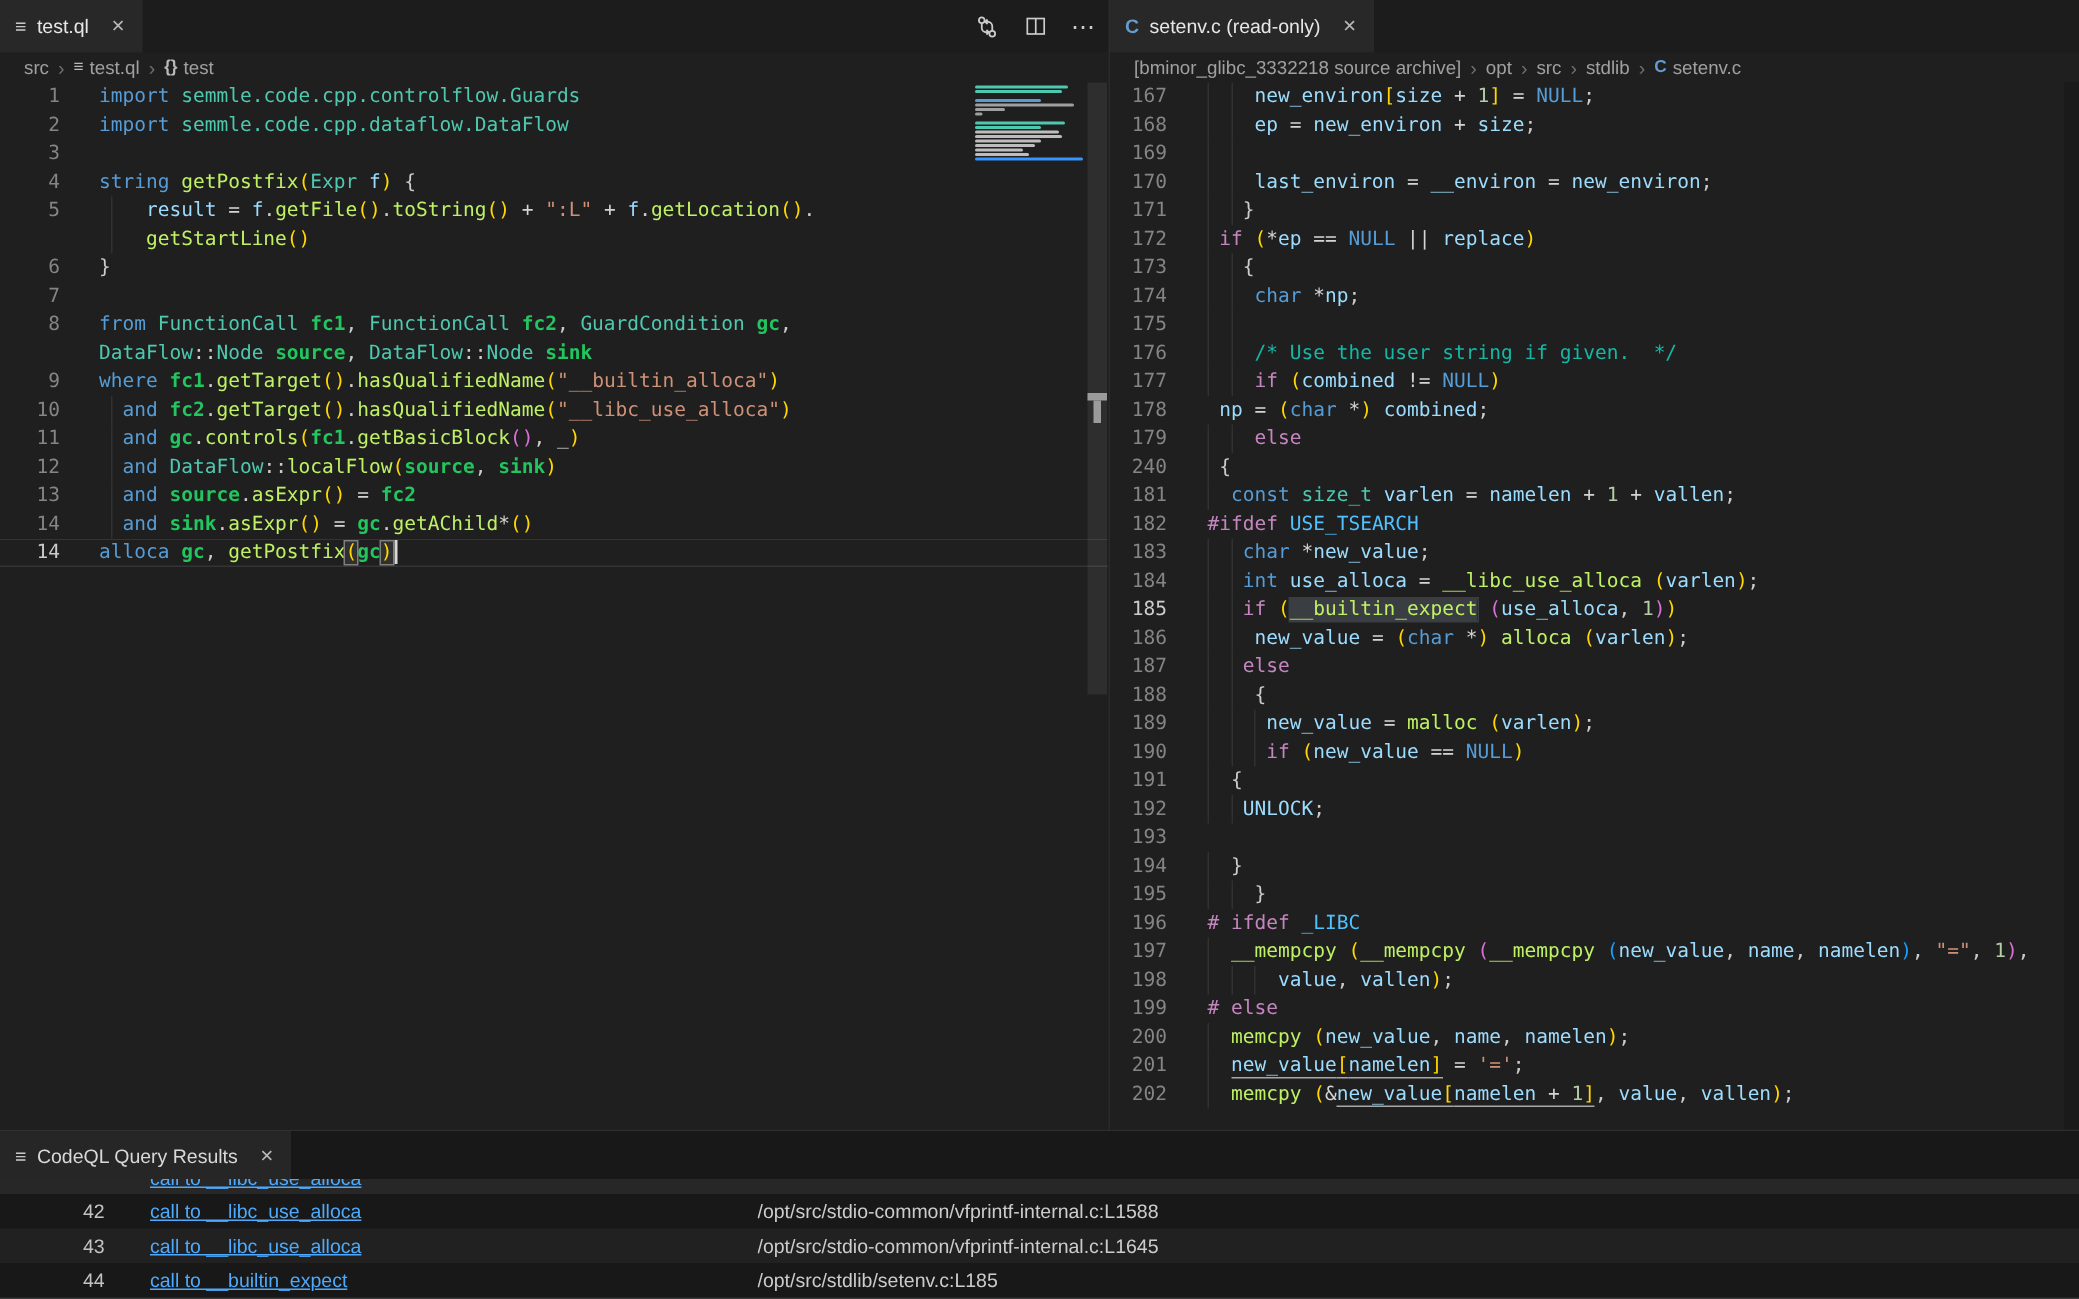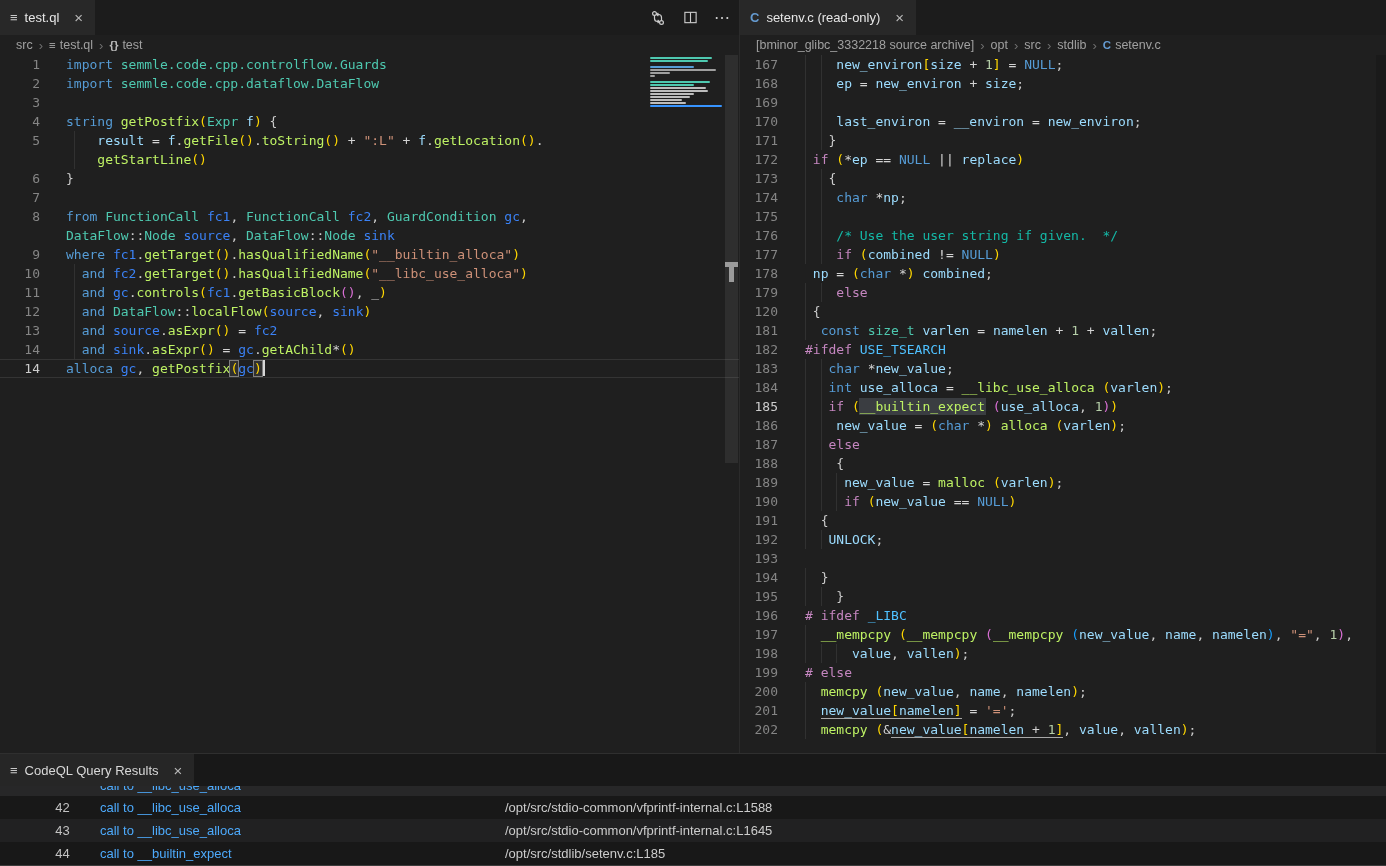--- a/index.html
+++ b/index.html
@@ -34,21 +34,21 @@
   .line { height:19px; line-height:19px; display:flex; white-space:pre; }
   .line.cur { box-shadow: inset 0 1px 0 #343434, inset 0 -1px 0 #343434; }
   .ln { color:#858585; text-align:right; flex:none; user-select:none; }
   .left .ln { width:40px; margin-right:26px; }
   .right .ln { width:38px; margin-right:27px; }
   .line.cur .ln, .line.hlnum .ln { color:#cccccc; }
   .ct { position:relative; flex:1; white-space:pre; color:#cccccc; }
   .guide { position:absolute; top:0; width:1px; height:19px; background:#313131; }
 
   .kw{color:#569cd6} .ctl{color:#c586c0} .type{color:#4ec9b0} .fn{color:#bef264}
-  .var{color:#9cdcfe} .varb{color:#3b82f6;font-weight:normal} .str{color:#ce9178}
+  .var{color:#9cdcfe} .varb{color:#22c55e;font-weight:bold} .str{color:#ce9178}
   .num{color:#b5cea8} .cmt{color:#14b8a6} .pln{color:#cccccc} .op{color:#d4d4d4}
   .p1{color:#ffd700} .p2{color:#da70d6} .p3{color:#179fff} .cnst{color:#4fc1ff}
   .u{border-bottom:1px solid #a8a8a8}
   .hl{background:#3a3d41; box-shadow:0 0 0 1px #3a3d41;}
   .brk{color:#ffd700; outline:1px solid #7f7f7f; background:rgba(110,110,110,.22);}
   .cursor{display:inline-block;width:2px;height:16px;background:#d7d7d7;vertical-align:text-bottom;margin-left:1px;}
 
   
   .minimap { position:absolute; top:2px; right:17px; width:72px; }
   .mmline { height:2px; margin-bottom:1px; border-radius:1px; }
@@ -62,21 +62,21 @@
   .panel { height:113px; background:#181818; border-top:1px solid #2f2f2f; }
   .ptabs { height:32px; display:flex; background:#181818; }
   .ptabs .tab { background:#262626; color:#d8d8d8; }
   .results { height:80px; overflow:hidden; font-size:13px; border-bottom:1px solid #3c3c3c; }
   .rrow { height:23px; line-height:23px; display:grid; grid-template-columns:100px 405px 1fr;
           background:#181818; color:#cccccc; }
   .rrow.alt { background:#212122; }
   .rrow.clip { height:10px; overflow:hidden; background:#272728; }
   .rrow.clip .inner { margin-top:-12px; display:grid; grid-template-columns:100px 405px 1fr; height:23px; line-height:23px;}
   .rnum { padding-left:25px; color:#c2c2c2;text-align:center; }
-  .rlink { color:#4daafc; cursor:pointer; white-space:nowrap; overflow:hidden; }
+  .rlink { color:#4daafc; text-decoration:underline; cursor:pointer; white-space:nowrap; overflow:hidden; }
   .rpath { color:#cccccc; white-space:nowrap; overflow:hidden; }
 </style>
 </head>
 <body>
 
 <div class="workbench">
   <div class="editors">
 
     <div class="group left">
       <div class="tabbar">
@@ -186,21 +186,21 @@
           <div class="line"><span class="ln">170</span><span class="ct"><span class="guide" style="left: 0ch;"></span><span class="guide" style="left: 2ch;"></span><span class="pln">    </span><span class="var">last_environ</span><span class="pln"> </span><span class="op">=</span><span class="pln"> </span><span class="var">__environ</span><span class="pln"> </span><span class="op">=</span><span class="pln"> </span><span class="var">new_environ</span><span class="pln">;</span></span></div>
           <div class="line"><span class="ln">171</span><span class="ct"><span class="guide" style="left: 0ch;"></span><span class="guide" style="left: 2ch;"></span><span class="pln">   </span><span class="pln">}</span></span></div>
           <div class="line"><span class="ln">172</span><span class="ct"><span class="guide" style="left: 0ch;"></span><span class="pln"> </span><span class="ctl">if</span><span class="pln"> </span><span class="p1">(</span><span class="op">*</span><span class="var">ep</span><span class="pln"> </span><span class="op">==</span><span class="pln"> </span><span class="kw">NULL</span><span class="pln"> </span><span class="op">||</span><span class="pln"> </span><span class="var">replace</span><span class="p1">)</span></span></div>
           <div class="line"><span class="ln">173</span><span class="ct"><span class="guide" style="left: 0ch;"></span><span class="guide" style="left: 2ch;"></span><span class="pln">   </span><span class="pln">{</span></span></div>
           <div class="line"><span class="ln">174</span><span class="ct"><span class="guide" style="left: 0ch;"></span><span class="guide" style="left: 2ch;"></span><span class="pln">    </span><span class="kw">char</span><span class="pln"> </span><span class="op">*</span><span class="var">np</span><span class="pln">;</span></span></div>
           <div class="line"><span class="ln">175</span><span class="ct"><span class="guide" style="left: 0ch;"></span><span class="guide" style="left: 2ch;"></span></span></div>
           <div class="line"><span class="ln">176</span><span class="ct"><span class="guide" style="left: 0ch;"></span><span class="guide" style="left: 2ch;"></span><span class="pln">    </span><span class="cmt">/* Use the user string if given.  */</span></span></div>
           <div class="line"><span class="ln">177</span><span class="ct"><span class="guide" style="left: 0ch;"></span><span class="guide" style="left: 2ch;"></span><span class="pln">    </span><span class="ctl">if</span><span class="pln"> </span><span class="p1">(</span><span class="var">combined</span><span class="pln"> </span><span class="op">!=</span><span class="pln"> </span><span class="kw">NULL</span><span class="p1">)</span></span></div>
           <div class="line"><span class="ln">178</span><span class="ct"><span class="pln"> </span><span class="var">np</span><span class="pln"> </span><span class="op">=</span><span class="pln"> </span><span class="p1">(</span><span class="kw">char</span><span class="pln"> </span><span class="op">*</span><span class="p1">)</span><span class="pln"> </span><span class="var">combined</span><span class="pln">;</span></span></div>
           <div class="line"><span class="ln">179</span><span class="ct"><span class="guide" style="left: 0ch;"></span><span class="guide" style="left: 2ch;"></span><span class="pln">    </span><span class="ctl">else</span></span></div>
-          <div class="line"><span class="ln">120</span><span class="ct"><span class="guide" style="left: 0ch;"></span><span class="pln"> </span><span class="pln">{</span></span></div>
+          <div class="line"><span class="ln">240</span><span class="ct"><span class="guide" style="left: 0ch;"></span><span class="pln"> </span><span class="pln">{</span></span></div>
           <div class="line"><span class="ln">181</span><span class="ct"><span class="guide" style="left: 0ch;"></span><span class="pln">  </span><span class="kw">const</span><span class="pln"> </span><span class="type">size_t</span><span class="pln"> </span><span class="var">varlen</span><span class="pln"> </span><span class="op">=</span><span class="pln"> </span><span class="var">namelen</span><span class="pln"> </span><span class="op">+</span><span class="pln"> </span><span class="num">1</span><span class="pln"> </span><span class="op">+</span><span class="pln"> </span><span class="var">vallen</span><span class="pln">;</span></span></div>
           <div class="line"><span class="ln">182</span><span class="ct"><span class="ctl">#ifdef</span><span class="pln"> </span><span class="cnst">USE_TSEARCH</span></span></div>
           <div class="line"><span class="ln">183</span><span class="ct"><span class="guide" style="left: 0ch;"></span><span class="guide" style="left: 2ch;"></span><span class="pln">   </span><span class="kw">char</span><span class="pln"> </span><span class="op">*</span><span class="var">new_value</span><span class="pln">;</span></span></div>
           <div class="line"><span class="ln">184</span><span class="ct"><span class="guide" style="left: 0ch;"></span><span class="guide" style="left: 2ch;"></span><span class="pln">   </span><span class="kw">int</span><span class="pln"> </span><span class="var">use_alloca</span><span class="pln"> </span><span class="op">=</span><span class="pln"> </span><span class="fn">__libc_use_alloca</span><span class="pln"> </span><span class="p1">(</span><span class="var">varlen</span><span class="p1">)</span><span class="pln">;</span></span></div>
           <div class="line hlnum"><span class="ln">185</span><span class="ct"><span class="guide" style="left: 0ch;"></span><span class="guide" style="left: 2ch;"></span><span class="pln">   </span><span class="ctl">if</span><span class="pln"> </span><span class="p1">(</span><span class="fn hl">__builtin_expect</span><span class="pln"> </span><span class="p2">(</span><span class="var">use_alloca</span><span class="pln">, </span><span class="num">1</span><span class="p2">)</span><span class="p1">)</span></span></div>
           <div class="line"><span class="ln">186</span><span class="ct"><span class="guide" style="left: 0ch;"></span><span class="guide" style="left: 2ch;"></span><span class="pln">    </span><span class="var">new_value</span><span class="pln"> </span><span class="op">=</span><span class="pln"> </span><span class="p1">(</span><span class="kw">char</span><span class="pln"> </span><span class="op">*</span><span class="p1">)</span><span class="pln"> </span><span class="fn">alloca</span><span class="pln"> </span><span class="p1">(</span><span class="var">varlen</span><span class="p1">)</span><span class="pln">;</span></span></div>
           <div class="line"><span class="ln">187</span><span class="ct"><span class="guide" style="left: 0ch;"></span><span class="guide" style="left: 2ch;"></span><span class="pln">   </span><span class="ctl">else</span></span></div>
           <div class="line"><span class="ln">188</span><span class="ct"><span class="guide" style="left: 0ch;"></span><span class="guide" style="left: 2ch;"></span><span class="pln">    </span><span class="pln">{</span></span></div>
           <div class="line"><span class="ln">189</span><span class="ct"><span class="guide" style="left: 0ch;"></span><span class="guide" style="left: 2ch;"></span><span class="guide" style="left: 4ch;"></span><span class="pln">     </span><span class="var">new_value</span><span class="pln"> </span><span class="op">=</span><span class="pln"> </span><span class="fn">malloc</span><span class="pln"> </span><span class="p1">(</span><span class="var">varlen</span><span class="p1">)</span><span class="pln">;</span></span></div>
           <div class="line"><span class="ln">190</span><span class="ct"><span class="guide" style="left: 0ch;"></span><span class="guide" style="left: 2ch;"></span><span class="guide" style="left: 4ch;"></span><span class="pln">     </span><span class="ctl">if</span><span class="pln"> </span><span class="p1">(</span><span class="var">new_value</span><span class="pln"> </span><span class="op">==</span><span class="pln"> </span><span class="kw">NULL</span><span class="p1">)</span></span></div>

